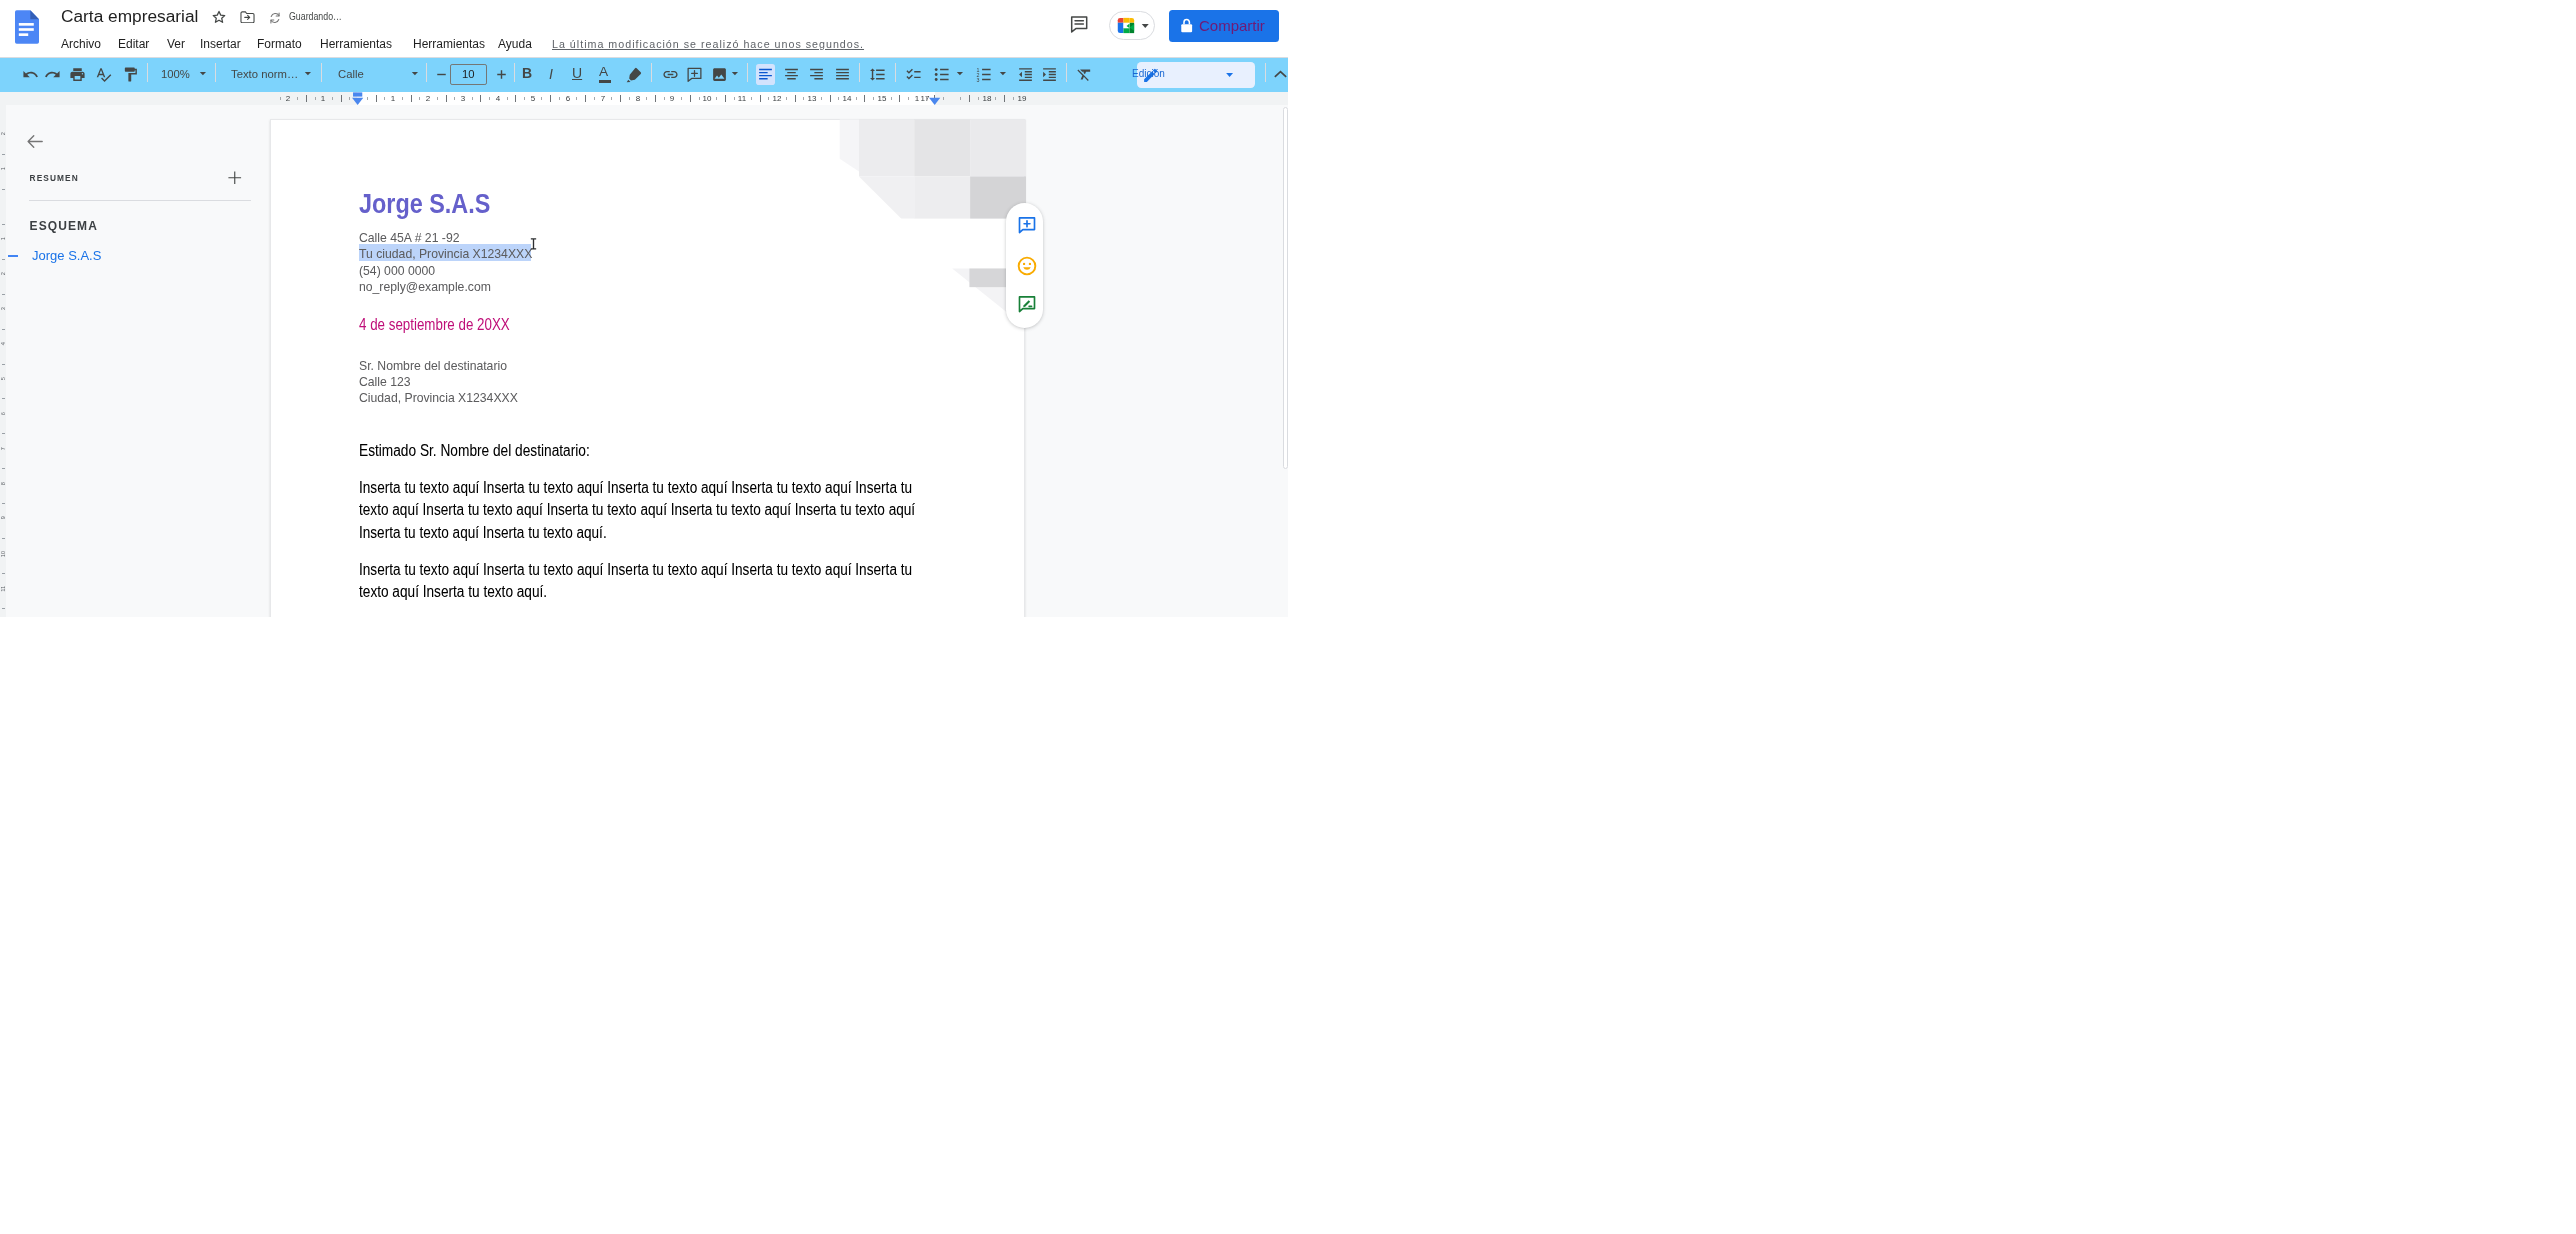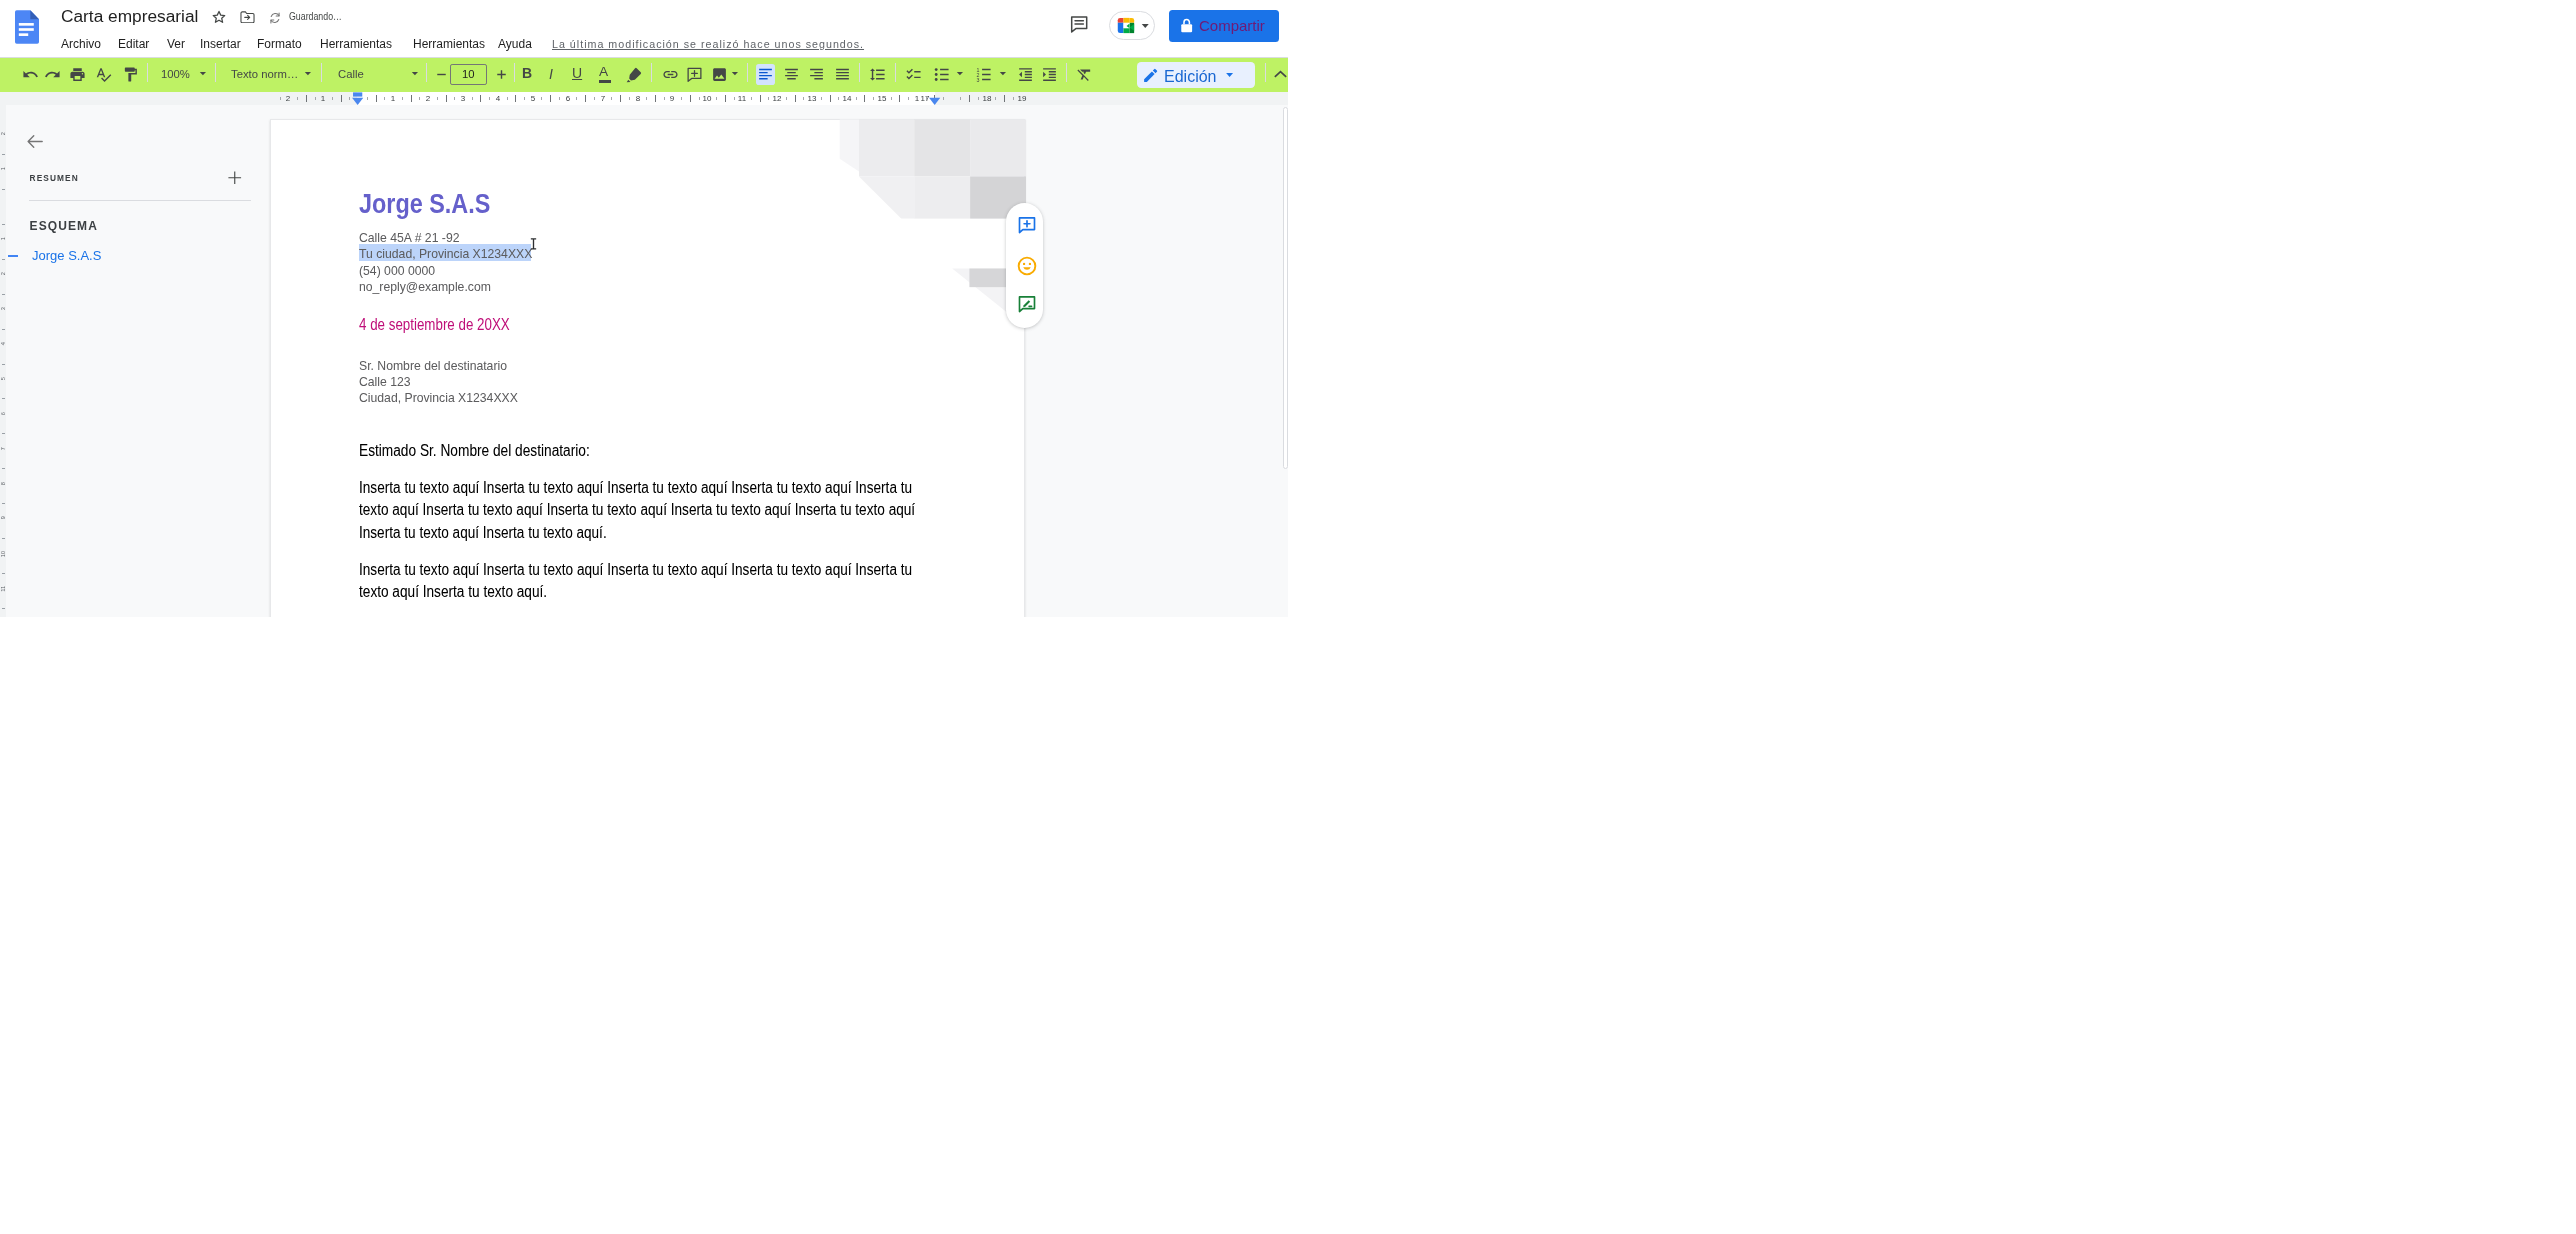--- a/index.html
+++ b/index.html
@@ -5,21 +5,21 @@
 * { margin:0; padding:0; box-sizing:border-box; }
 html,body { width:1288px; height:617px; overflow:hidden; }
 body { font-family:"Liberation Sans", sans-serif; background:#fff; position:relative; }
 .abs { position:absolute; }
 
 #topbar { position:absolute; left:0; top:0; width:1288px; height:57px; background:#fff; z-index:5; }
 #menurow span.mi { position:absolute; top:37px; font-size:12px; color:#1f1f1f; }
 #lastmod { position:absolute; top:38px; left:552px; font-size:10.7px; letter-spacing:1px; color:#5f6368; text-decoration:underline; }
 #divider1 { position:absolute; left:0; top:57px; width:1288px; height:0.7px; background:#dadce0; z-index:6; }
 
-#toolbar { position:absolute; left:0; top:57px; width:1288px; height:35px; background:#bef264; z-index:5; }
+#toolbar { position:absolute; left:0; top:57px; width:1288px; height:35px; background:#7dd3fc; z-index:5; }
 .tsep { position:absolute; top:6.3px; width:0.7px; height:18.3px; background:#dadce0; }
 .ticon { position:absolute; top:9.2px; width:17px; height:17px; }
 .tlabel { position:absolute; font-size:11.3px; color:#444746; }
 
 #ruler { position:absolute; left:0; top:92px; width:1288px; height:13px; background:#f1f3f4; z-index:5; }
 #rulerwhite { position:absolute; left:357px; top:0; width:578px; height:13px; background:#fff; }
 .rnum { position:absolute; top:2.1px; font-size:8px; color:#3c4043; transform:translateX(-50%); }
 .rtick { position:absolute; background:#9aa0a6; width:0.7px; }
 
 #canvas { position:absolute; left:0; top:105px; width:1288px; height:512px; background:#f8f9fa; overflow:hidden; }
@@ -212,21 +212,21 @@
   </svg>
   <div class="tsep" style="left:1066px;"></div>
   <svg class="ticon" style="left:1076px;" width="17" height="17" viewBox="0 0 24 24" fill="#444746">
     <path d="M6 5 v.18 L8.82 8 h2.4 l-.72 1.68 2.1 2.1 L14.21 8 H20 V5 H6 z M3.27 5 L2 6.27 l6.97 6.97 L6.5 19 h3 l1.57 -3.66 L16.73 21 18 19.73 3.55 5.27 3.27 5 z"></path>
   </svg>
   <div class="abs" style="left:1137px; top:4.6px; width:118px; height:26px; background:#e8f0fe; border-radius:4.2px;"></div>
   <svg class="ticon" style="left:1142px; top:9.5px;" width="16" height="16" viewBox="0 0 24 24" fill="#1a73e8">
     <path d="M3 17.2 V21 h3.8 L17.8 10 14 6.2 z"></path>
     <path d="M15.3 4.9 l3.8 3.8 1.9 -1.9 a1.3 1.3 0 0 0 0 -1.9 l-1.9 -1.9 a1.3 1.3 0 0 0 -1.9 0 z"></path>
   </svg>
-  <div class="abs" style="left:1164px; top:11.3px; font-size:16px; color:#1967d2;">Edición</div>
+  <div class="abs" style="left:1132px; top:11.3px; font-size:10px; color:#1967d2;">Edición</div>
   <svg class="abs" style="left:1225px; top:15px;" width="9.2" height="6.3" viewBox="0 0 12 9">
       <path d="M1 1.5 l5 5.5 5 -5.5 z" fill="#1a73e8"></path>
     </svg>
   <div class="tsep" style="left:1265px;"></div>
   <svg class="ticon" style="left:1272px;" width="15.5" height="17" viewBox="0 0 24 24" fill="none" stroke="#444746" stroke-width="2.4">
     <path d="M4 15.5 l8 -7.5 8 7.5"></path>
   </svg>
 </div>
 
 <div id="ruler">

